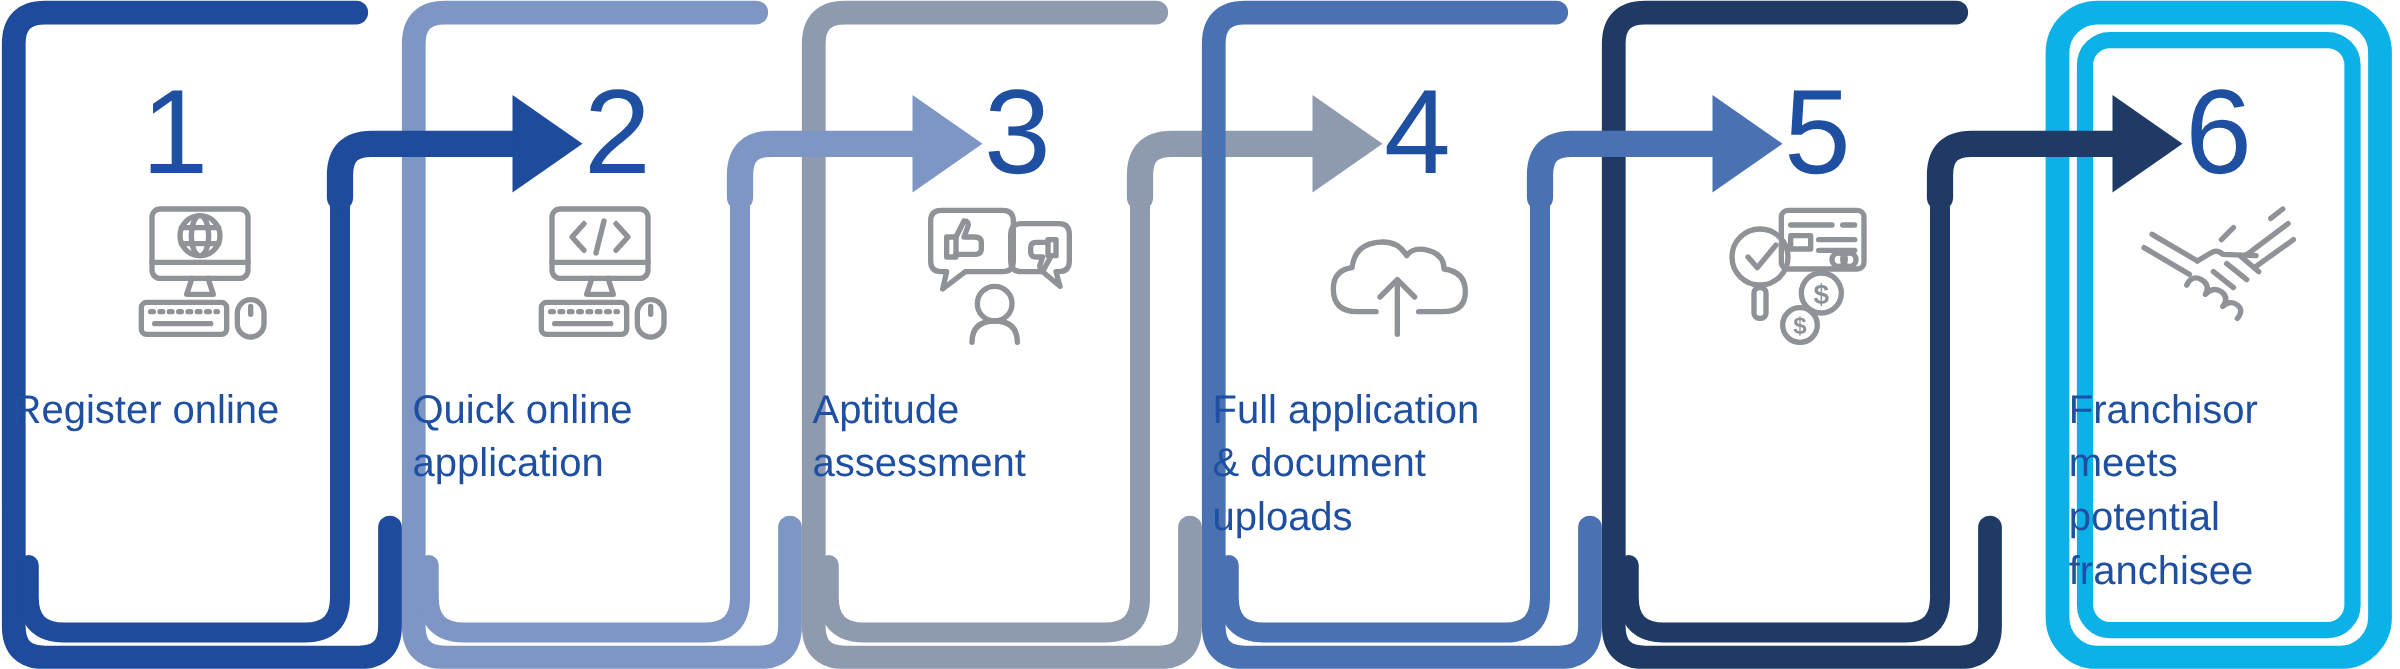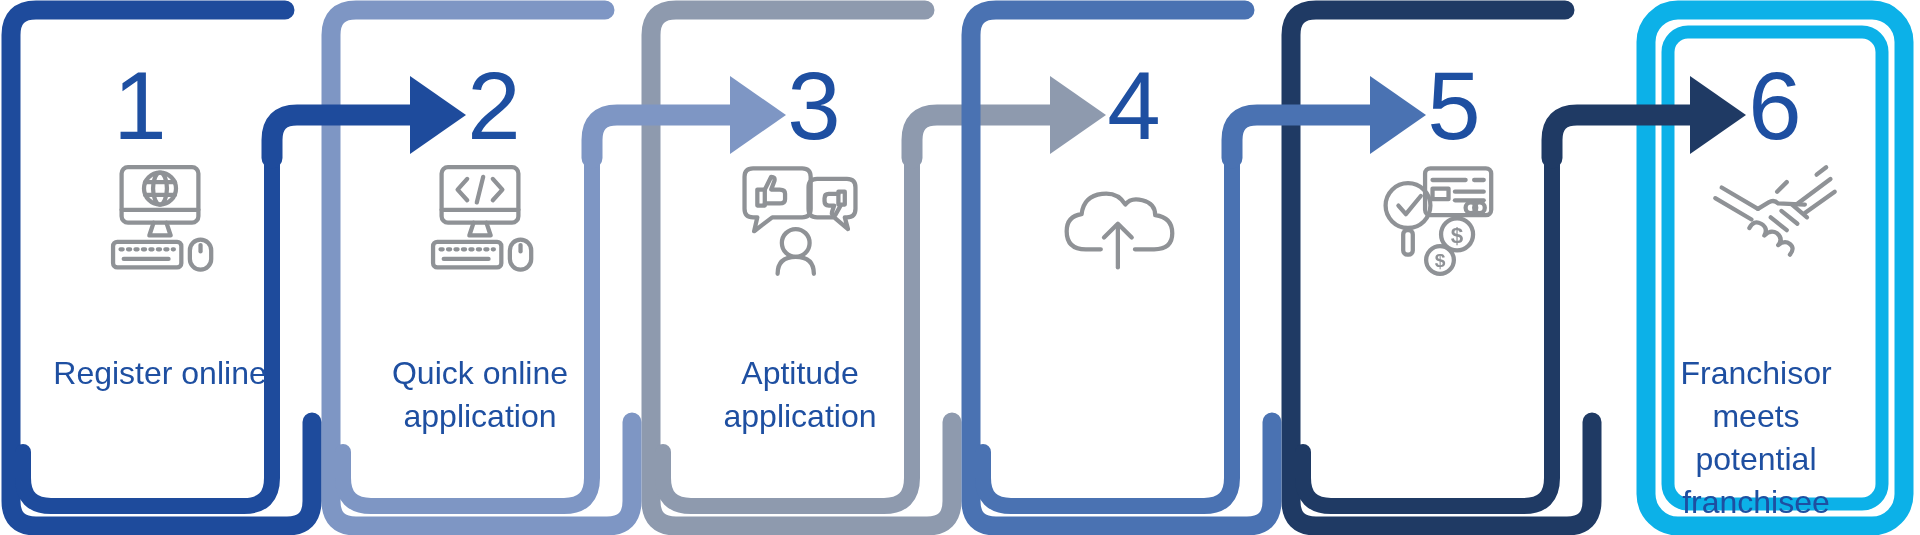--- a/index.html
+++ b/index.html
@@ -57,25 +57,24 @@
   .icon svg text {
     fill: var(--icon-color, #8f9296);
     stroke: none;
     font-family: "Liberation Sans", sans-serif;
     font-weight: bold;
     text-anchor: middle;
   }
 
   .label {
     position: absolute; top: 306px; left: 10px; width: 300px;
-    text-align: center;
+    text-align: left;
     font-size: 32px; line-height: 43px;
     color: var(--text-color, #1e4fa1);
     white-space: pre-line;
-    margin-top: 46px;
   }
   .card-6 .label { left: 55px; width: 202px; }
 </style>
 </head>
 <body>
 
 <div class="stage">
 
   <div class="card card-1">
     <svg class="frame" width="520" height="535" viewBox="0 0 520 535">
@@ -145,38 +144,41 @@
         <rect x="20" y="24" width="7" height="15"></rect>
         <path d="M27 37 h14 q5 0 5 -4 v-5 q0 -4 -5 -4 h-8 l3 -8 q1 -4 -3 -4 l-6 12"></path>
         <path d="M76 14 h28 q8 0 8 8 v20 q0 8 -8 8 h-2 l3 11 -13 -11 h-16 q-8 0 -8 -8 v-20 q0 -8 8 -8 z"></path>
         <rect x="96" y="26" width="6" height="12"></rect>
         <path d="M96 28 h-9 q-4 0 -4 4 v3 q0 4 4 4 h5 l-2 6 q-1 3 3 3 l5 -9"></path>
         <circle cx="56" cy="74" r="13"></circle>
         <path d="M39 103 Q39 87 56 87 Q73 87 73 103"></path>
       </svg>
     </div>
     <div class="label">Aptitude
-application</div>
+assessment</div>
   </div>
 
   <div class="card card-4">
     <svg class="frame" width="520" height="535" viewBox="0 0 520 535">
       <path stroke-width="19" d="M 285 10 H 36 Q 11 10 11 35 V 501 Q 11 526 36 526 H 287 Q 312 526 312 501 V 422" stroke="#4a72b2"></path>
       <path stroke-width="16" d="M 23 452 V 478 Q 23 506 51 506 H 244 Q 272 506 272 478 V 150" stroke="#4a72b2"></path>
       <path stroke-width="21" d="M 272 158 V 140 Q 272 115 297 115 H 414" stroke="#4a72b2"></path>
       <polygon points="410,76 410,154 466,115" fill="#4a72b2"></polygon>
     </svg>
     <div class="num">4</div>
     <div class="icon">
       <svg viewBox="0 0 120 105">
         <path d="M42 80 H28 Q10 80 10 63 Q10 49 24 47 Q26 30 43 28 Q58 26 65 38 Q70 31 81 34 Q93 37 93 48 Q109 50 109 65 Q109 80 92 80 H74"></path>
         <line x1="58" y1="97" x2="58" y2="57"></line>
         <path d="M45 69 L58 56 L71 69"></path>
       </svg>
     </div>
+    <div class="label">Full application
+&amp; document
+uploads</div>
   </div>
 
   <div class="card card-5">
     <svg class="frame" width="520" height="535" viewBox="0 0 520 535">
       <path stroke-width="19" d="M 285 10 H 36 Q 11 10 11 35 V 501 Q 11 526 36 526 H 287 Q 312 526 312 501 V 422" stroke="#1f3a64"></path>
       <path stroke-width="16" d="M 23 452 V 478 Q 23 506 51 506 H 244 Q 272 506 272 478 V 150" stroke="#1f3a64"></path>
       <path stroke-width="21" d="M 272 158 V 140 Q 272 115 297 115 H 414" stroke="#1f3a64"></path>
       <polygon points="410,76 410,154 466,115" fill="#1f3a64"></polygon>
     </svg>
     <div class="num">5</div>

